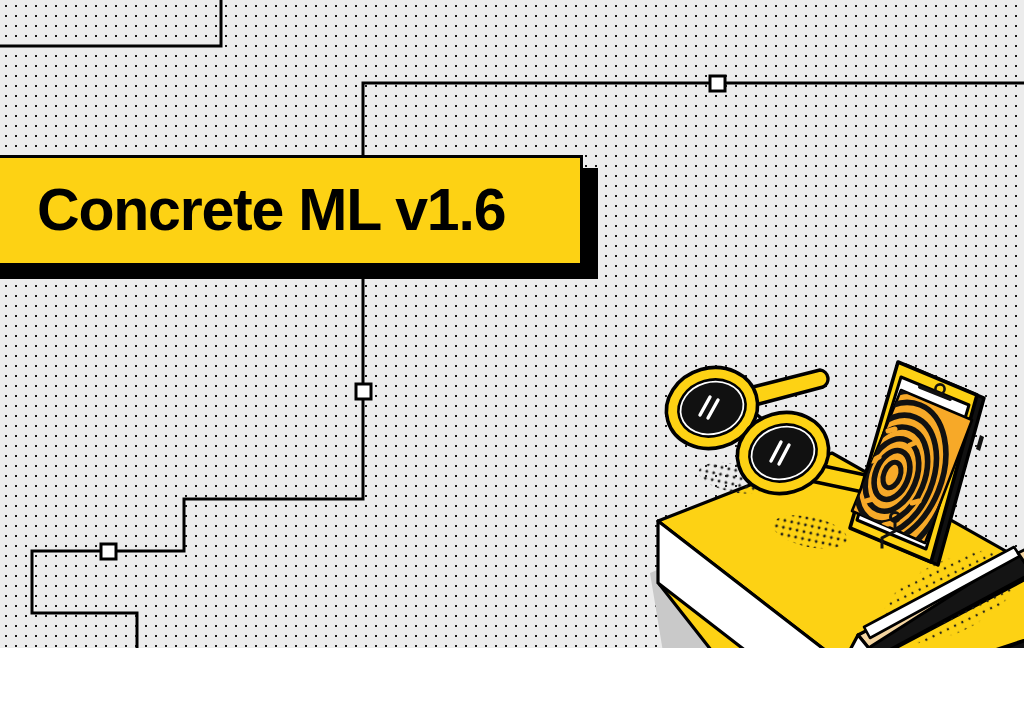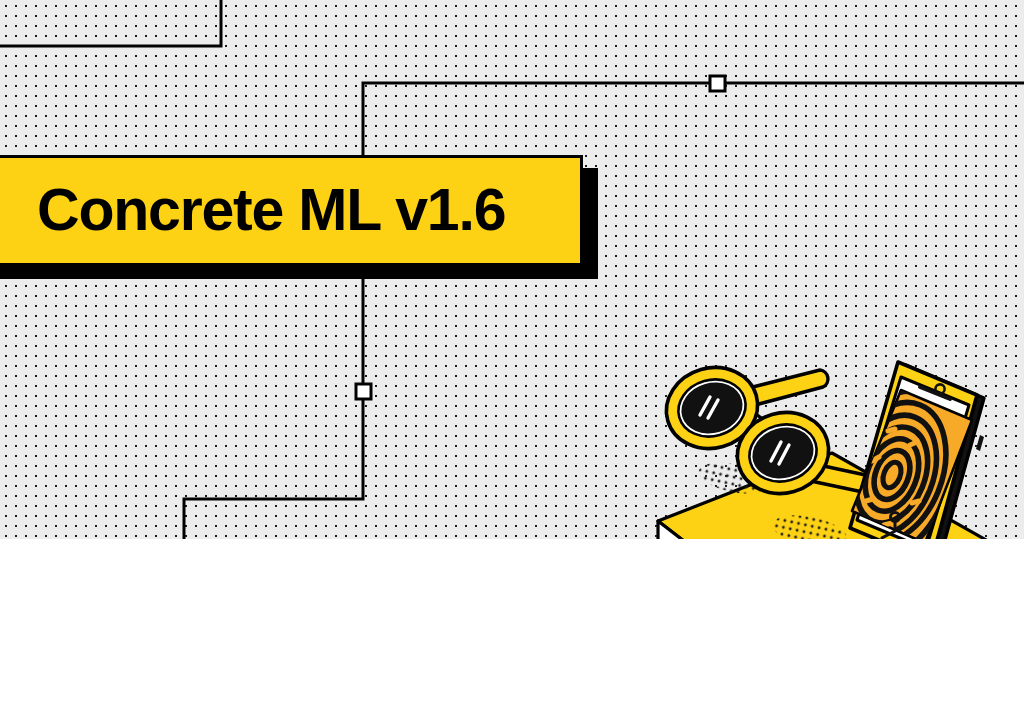--- a/index.html
+++ b/index.html
@@ -8,21 +8,21 @@
     padding: 0;
     background: #ffffff;
   }
   body {
     font-family: "Liberation Sans", sans-serif;
   }
 
   #stage {
     position: relative;
     width: 1024px;
-    height: 539px;
+    height: 648px;
     overflow: hidden;
     background-color: #ececec;
     background-image: radial-gradient(#1a1a1a 1.1px, transparent 1.2px);
     background-size: 10px 10px;
     background-position: 1px 1px;
     text-align: right;
   }
 
   
   .circuit {

